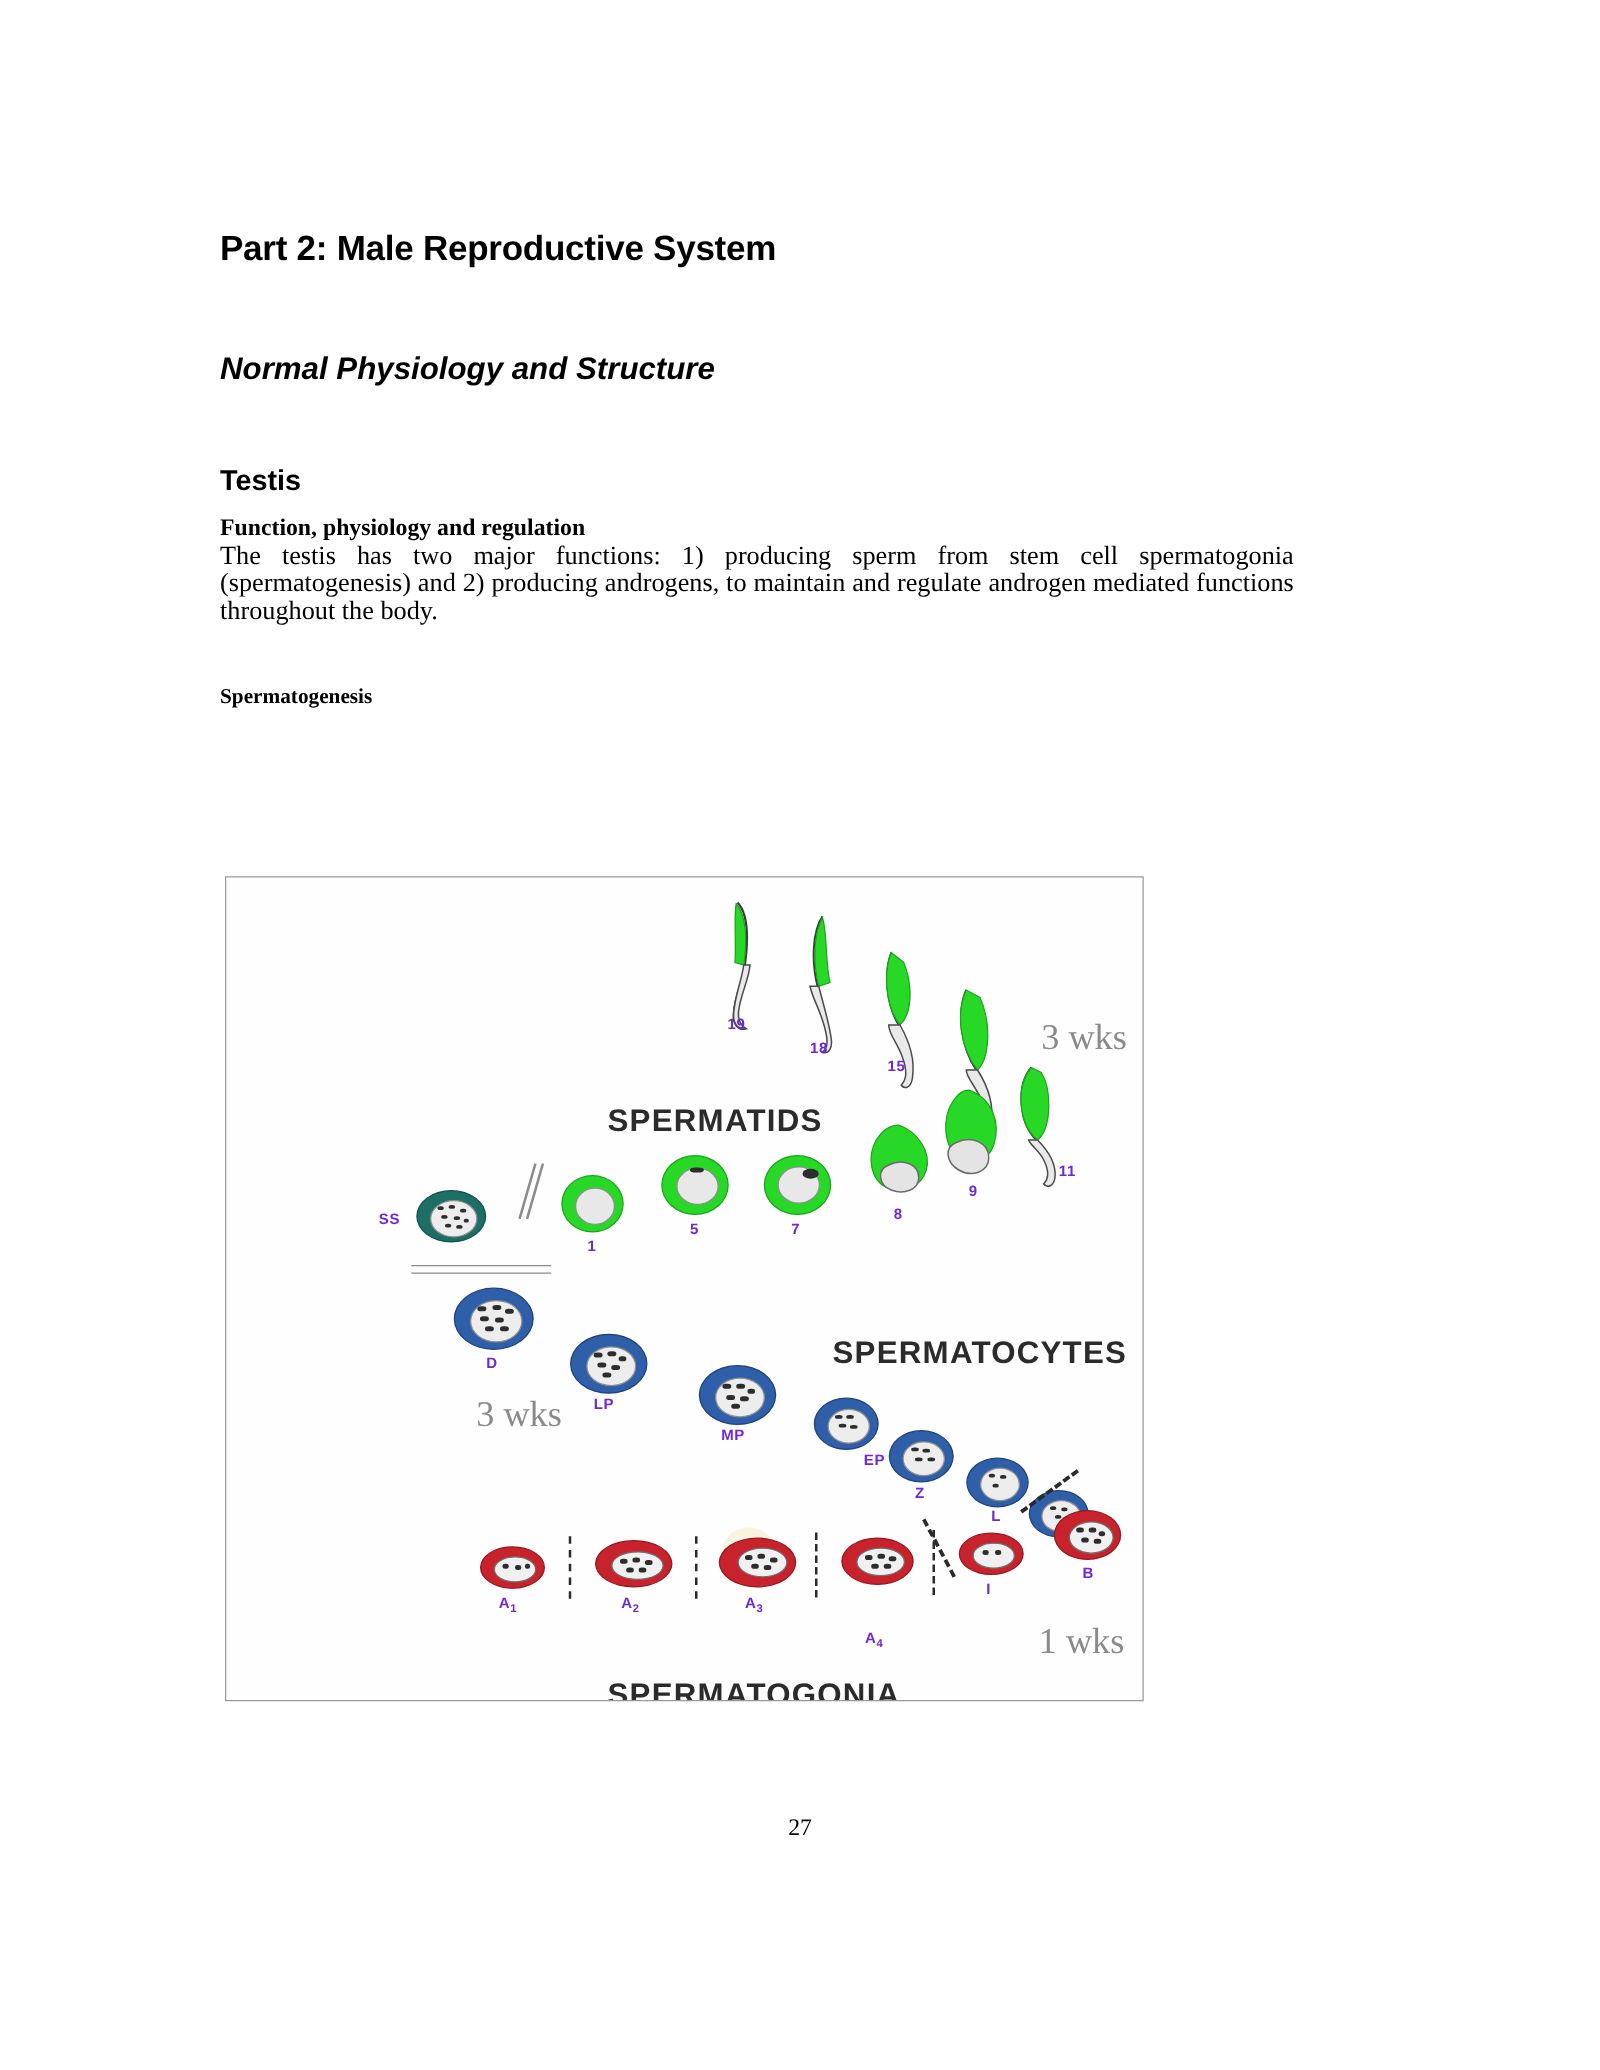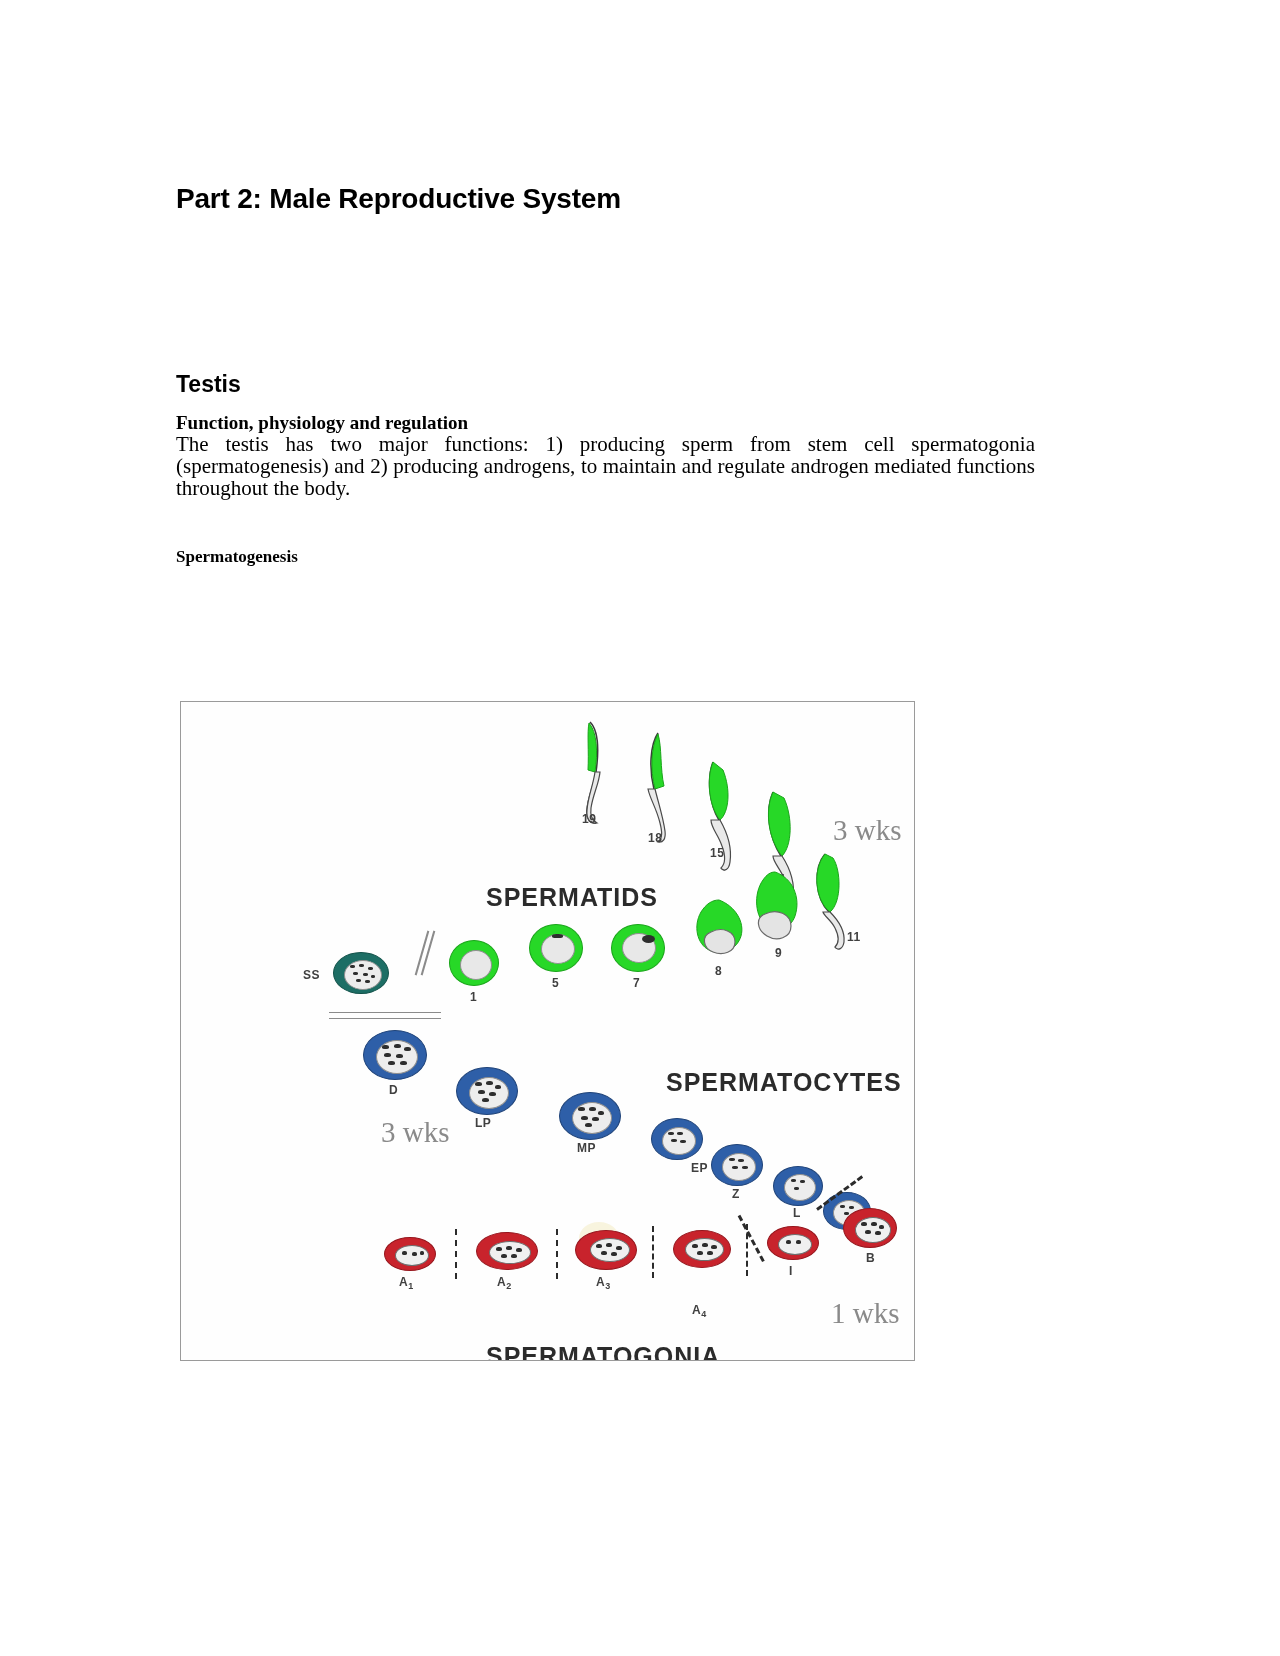--- a/index.html
+++ b/index.html
@@ -77,21 +77,21 @@
   }
   #wks-top{left:652px;top:112px;}
   #wks-mid{left:200px;top:414px;}
   #wks-bot{left:650px;top:595px;}
 
   .cell-label{
     position:absolute;
     font-family:"Liberation Sans", sans-serif;
     font-weight:bold;
     font-size:12px;
-    color:#404040;
+    color:#6d28d9;
     letter-spacing:0.5px;
     white-space:nowrap;
   }
   .cell-label sub{font-size:9px;}
 
   .cell{position:absolute;}
 
   
   .sp-round{
     border-radius:50%;
@@ -173,20 +173,21 @@
     font-family:"Liberation Serif", serif;
     font-size:19px;
   }
 </style>
 </head>
 <body>
 
 <div class="page">
 
   <h1 class="h1">Part 2: Male Reproductive System</h1>
+  <h2 class="h2">Normal Physiology and Structure</h2>
   <h3 class="h3">Testis</h3>
   <h4 class="h4">Function, physiology and regulation</h4>
   <p id="para1" class="para">The testis has two major functions: 1) producing sperm from stem cell spermatogonia (spermatogenesis) and 2) producing androgens, to maintain and regulate androgen mediated functions throughout the body.</p>
   <h4 class="h4b">Spermatogenesis</h4>
 
   <div class="figure">
     <div class="fig-inner">
 
       <div class="blotch" style="left:398px;top:520px;width:40px;height:32px;"></div>
 
@@ -431,14 +432,15 @@
         <span class="chrom" style="left:27px;top:13px;width:6px;height:4px;"></span>
         <span class="chrom" style="left:35px;top:16px;width:5px;height:4px;"></span>
         <span class="chrom" style="left:21px;top:21px;width:6px;height:4px;"></span>
         <span class="chrom" style="left:31px;top:22px;width:6px;height:4px;"></span>
       </div>
       <div class="cell-label" style="left:685px;top:549px;">B</div>
 
     </div>
   </div>
 
+  <div class="pagenum">27</div>
 
 </div>
 
 </body></html>

